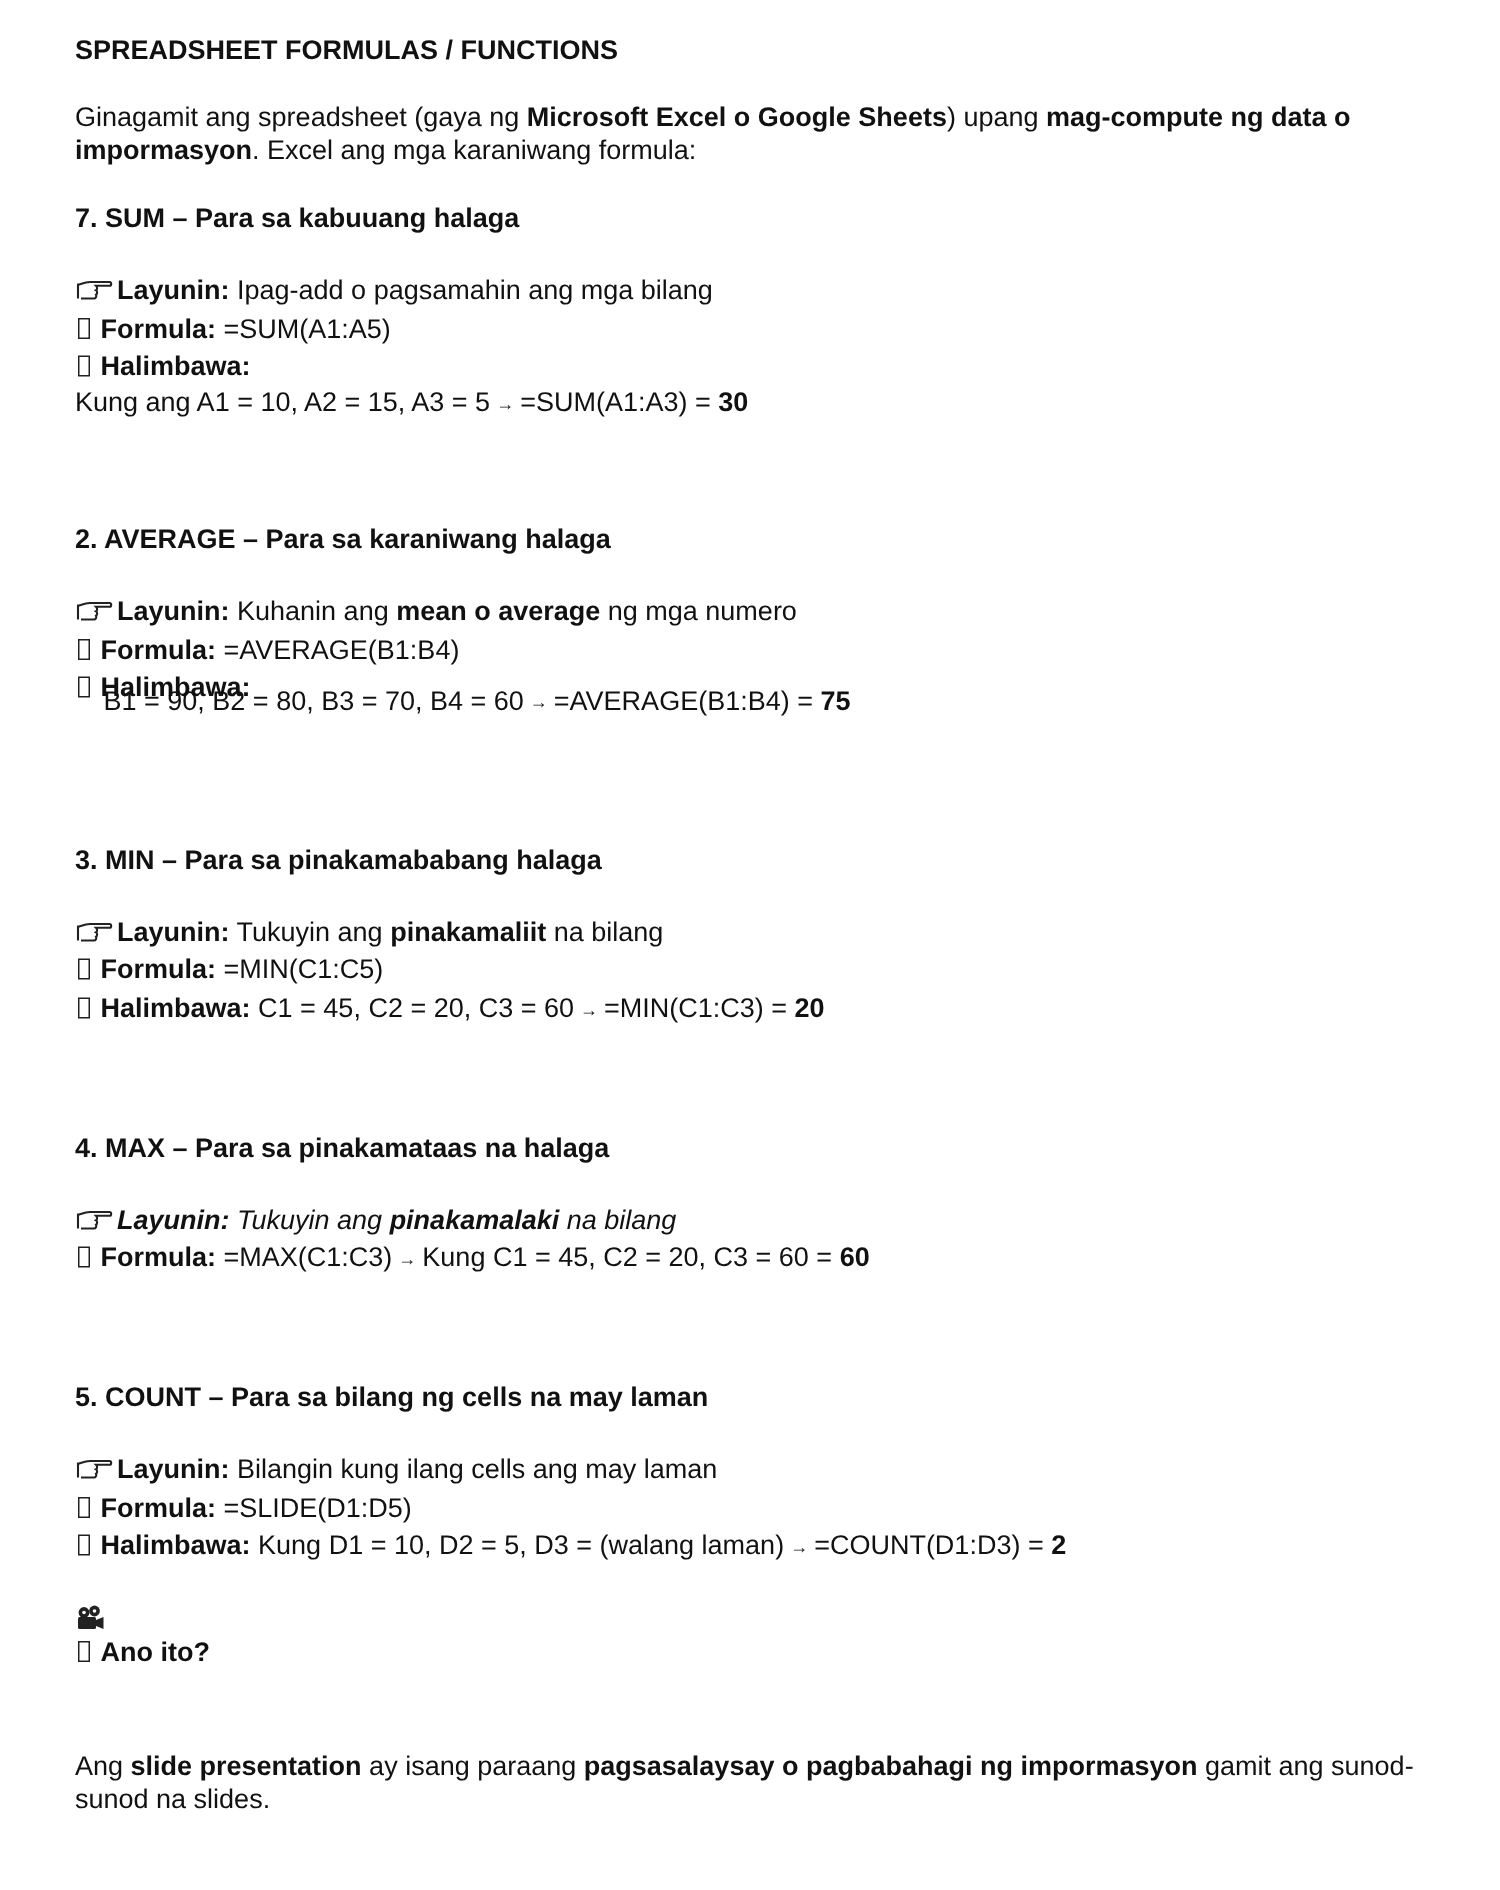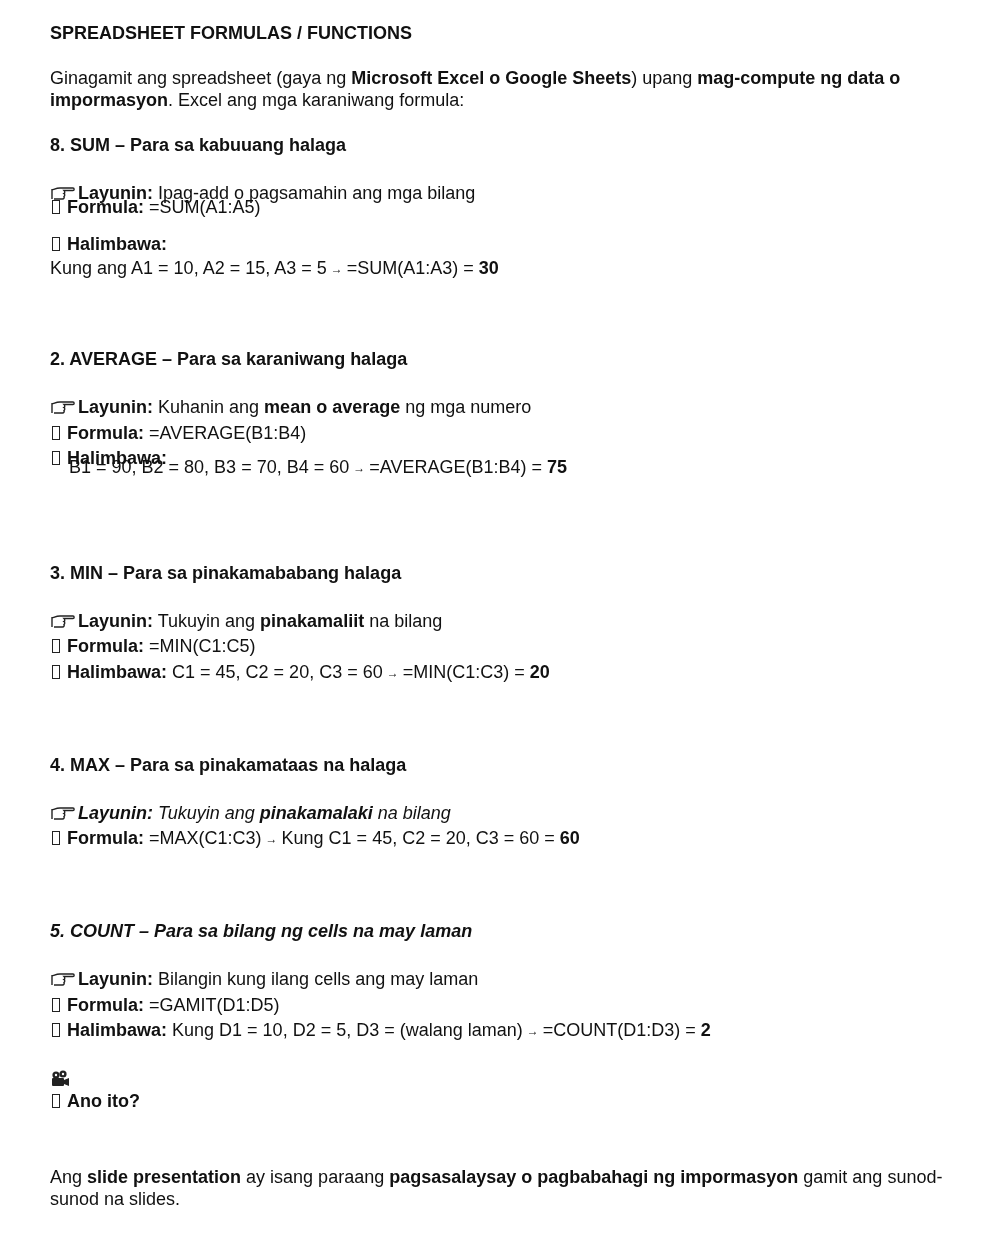--- a/index.html
+++ b/index.html
@@ -24,27 +24,27 @@
 <body>
 
 <div class="page">
 
   <div class="abs b" style="top:22px;">SPREADSHEET FORMULAS / FUNCTIONS</div>
 
   <div class="abs wrap" style="top:67px;">
     <span>Ginagamit ang spreadsheet (gaya ng </span><b>Microsoft Excel o Google Sheets</b><span>) upang </span><b>mag-compute ng data o impormasyon</b><span>. Excel ang mga karaniwang formula:</span>
   </div>
 
-  <div class="abs b" style="top:134px;">8. SUM – Para sa kabuuang halaga</div>
+  <div class="abs b" style="top:134px;">7. SUM – Para sa kabuuang halaga</div>
   <div class="abs" style="top:182px;">
     <svg class="hand" viewBox="0 0 26 16">
         <path d="M2 4 L2 14 M2 5 C5 4 7 3 10 3 L23 3 C24.5 3 24.5 5.5 23 5.5 L14 5.5 C15 6.5 15 8 14 8.5 C15 9 15 11 14 11.5 C14.5 12.5 14 14 12.5 14 L4 14" fill="none" stroke="#222" stroke-width="1.4"></path>
       </svg><b>Layunin:</b> <span>Ipag-add o pagsamahin ang mga bilang</span>
   </div>
-  <div class="abs" style="top:196px;text-align:right;">
+  <div class="abs" style="top:208px;text-align:right;">
     <span class="tofu"></span><b>Formula:</b> <span>=SUM(A1:A5)</span>
   </div>
   <div class="abs" style="top:233px;">
     <span class="tofu"></span><b>Halimbawa:</b>
   </div>
   <div class="abs" style="top:257px;">
     <span>Kung ang A1 = 10, A2 = 15, A3 = 5</span><span class="arrow">→</span><span>=SUM(A1:A3) = </span><b>30</b>
   </div>
 
   <div class="abs b" style="top:348px;">2. AVERAGE – Para sa karaniwang halaga</div>
@@ -79,28 +79,28 @@
   <div class="abs b" style="top:754px;">4. MAX – Para sa pinakamataas na halaga</div>
   <div class="abs" style="top:802px;font-style:italic;">
     <svg class="hand" viewBox="0 0 26 16">
         <path d="M2 4 L2 14 M2 5 C5 4 7 3 10 3 L23 3 C24.5 3 24.5 5.5 23 5.5 L14 5.5 C15 6.5 15 8 14 8.5 C15 9 15 11 14 11.5 C14.5 12.5 14 14 12.5 14 L4 14" fill="none" stroke="#222" stroke-width="1.4"></path>
       </svg><b>Layunin:</b> <span>Tukuyin ang </span><b>pinakamalaki</b><span> na bilang</span>
   </div>
   <div class="abs" style="top:827px;text-align:center;">
     <span class="tofu"></span><b>Formula:</b> <span>=MAX(C1:C3)</span><span class="arrow">→</span><span>Kung C1 = 45, C2 = 20, C3 = 60 = </span><b>60</b>
   </div>
 
-  <div class="abs b" style="top:920px;font-style:italic;">5. COUNT – Para sa bilang ng cells na may laman</div>
+  <div class="abs b" style="top:920px;">5. COUNT – Para sa bilang ng cells na may laman</div>
   <div class="abs" style="top:968px;">
     <svg class="hand" viewBox="0 0 26 16">
         <path d="M2 4 L2 14 M2 5 C5 4 7 3 10 3 L23 3 C24.5 3 24.5 5.5 23 5.5 L14 5.5 C15 6.5 15 8 14 8.5 C15 9 15 11 14 11.5 C14.5 12.5 14 14 12.5 14 L4 14" fill="none" stroke="#222" stroke-width="1.4"></path>
       </svg><b>Layunin:</b> <span>Bilangin kung ilang cells ang may laman</span>
   </div>
   <div class="abs" style="top:994px;">
-    <span class="tofu"></span><b>Formula:</b> <span>=GAMIT(D1:D5)</span>
+    <span class="tofu"></span><b>Formula:</b> <span>=SLIDE(D1:D5)</span>
   </div>
   <div class="abs" style="top:1019px;">
     <span class="tofu"></span><b>Halimbawa:</b> <span>Kung D1 = 10, D2 = 5, D3 = (walang laman)</span><span class="arrow">→</span><span>=COUNT(D1:D3) = </span><b>2</b>
   </div>
 
   <div class="abs b" style="top:1069px;">
     <svg class="cam" viewBox="0 0 20 18">
         <circle cx="6" cy="5" r="3.6" fill="#222"></circle>
         <circle cx="13" cy="4" r="3.6" fill="#222"></circle>
         <circle cx="6" cy="5" r="1.2" fill="#fff"></circle>

